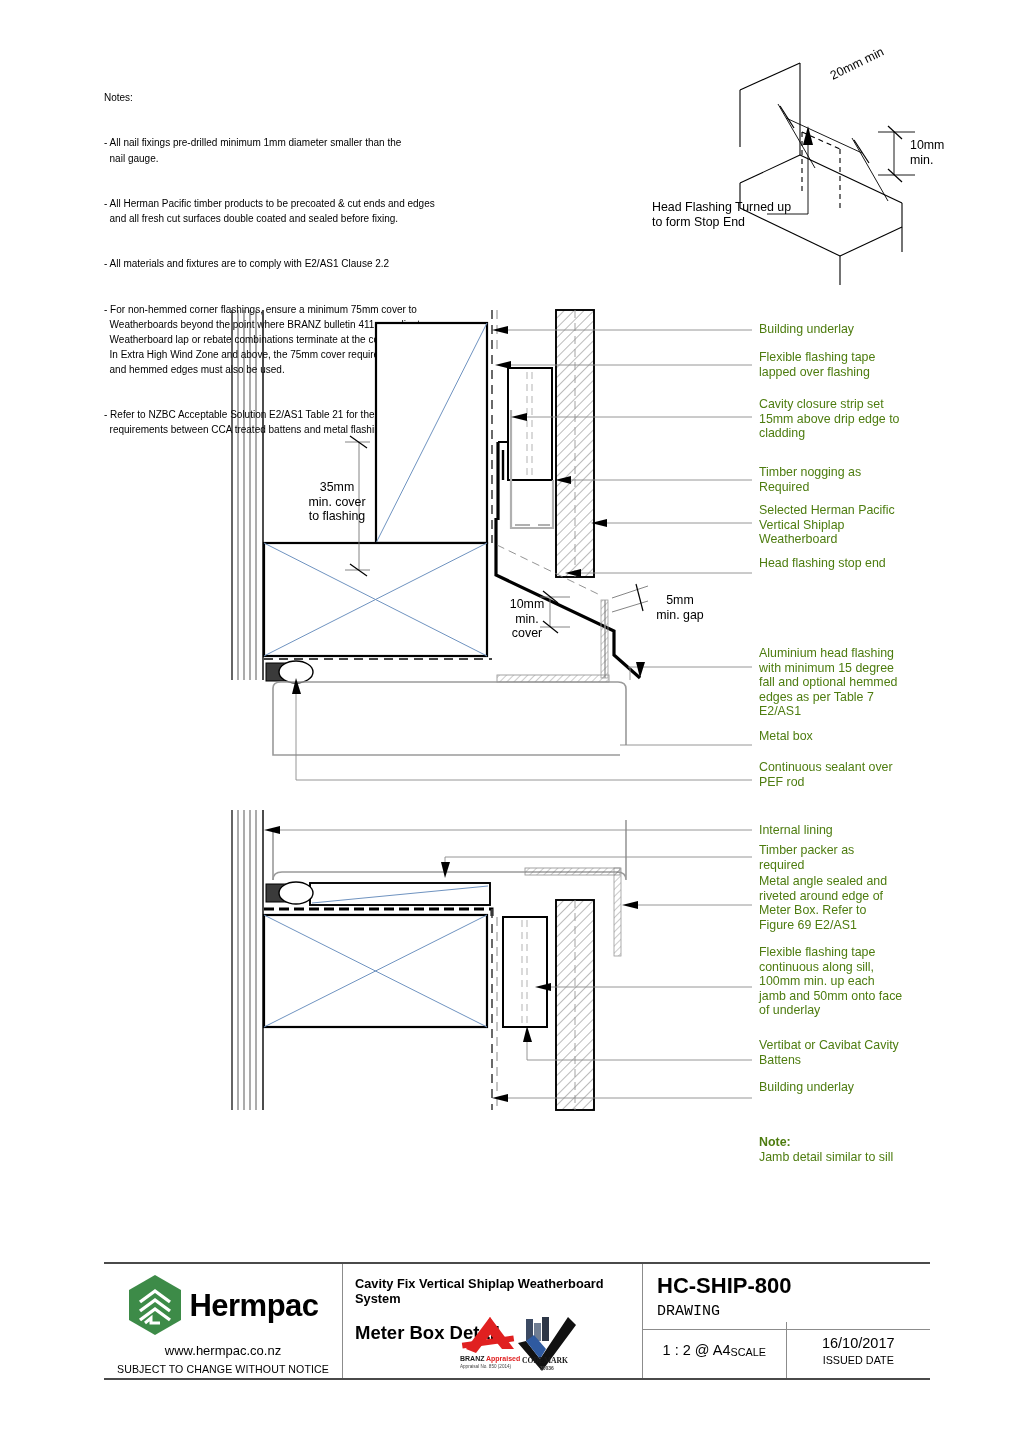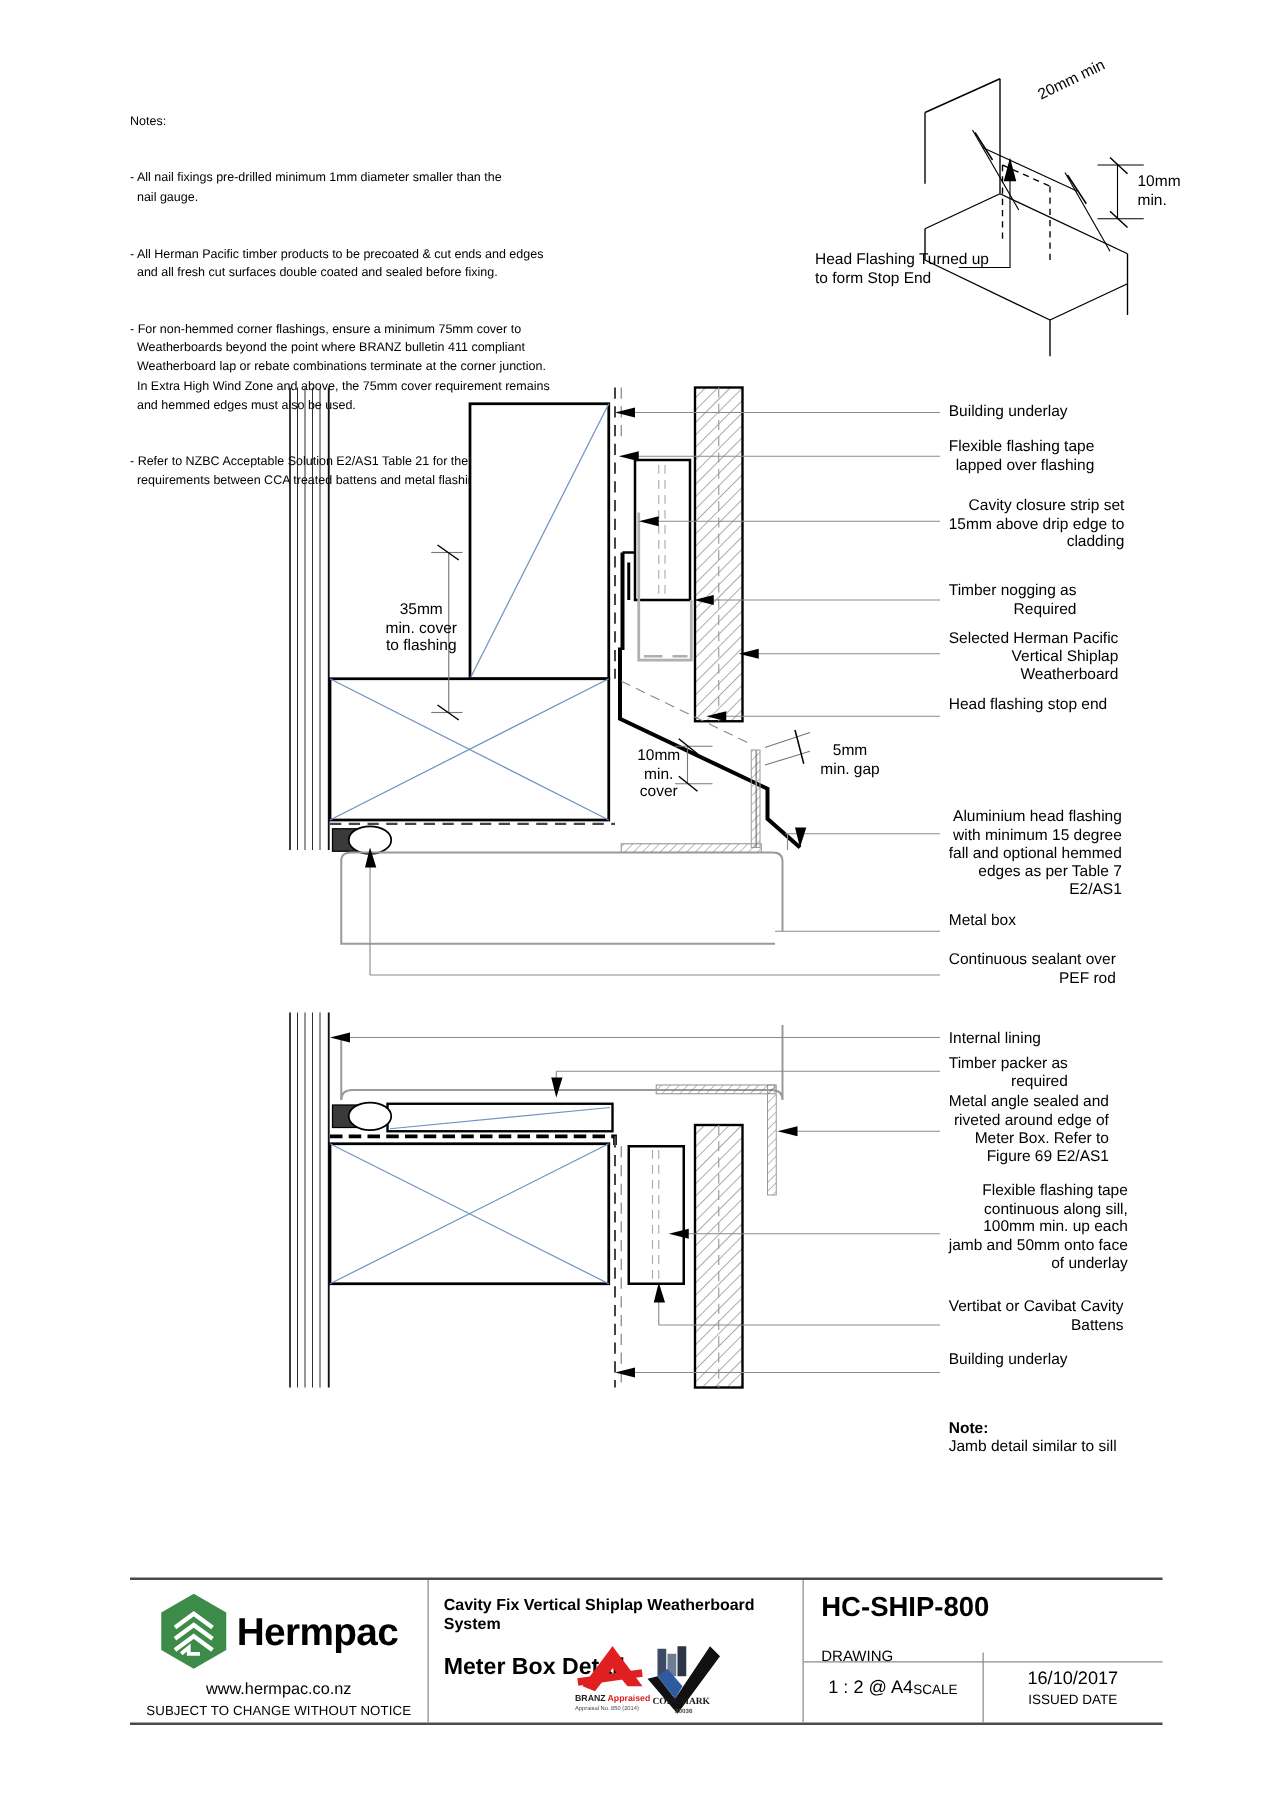--- a/index.html
+++ b/index.html
@@ -59,22 +59,21 @@
     width: 1024px; height: 900px;
   }
   #drawing-canvas svg { display: block; }
 
   
   .callout {
     position: absolute;
     font-size: 12.4px;
     line-height: 14.6px;
     white-space: pre-line;
-    color: #000000;
-    text-align: right;
+    color: #4d7c0f;
   }
   .dim-note {
     position: absolute;
     font-size: 12.4px;
     line-height: 14.6px;
     white-space: pre-line;
     text-align: center;
   }
   .note-bold { font-weight: bold; }
 
@@ -120,21 +119,21 @@
     width: 128px; height: 58px;
   }
 
   .tb-col-right { flex: 1; position: relative; border-left: 1px solid #8c8c8c; }
   .tb-dwg-cell {
     position: absolute; left: 0; top: 0; right: 0; height: 66px;
     border-bottom: 1px solid #8c8c8c;
     padding-left: 14px;
   }
   .tb-dwg-num { font-size: 22px; font-weight: bold; margin-top: 9px; }
-  .tb-dwg-lab { font-size: 12px; margin-top: 19px; }
+  .tb-dwg-lab { font-size: 15px; margin-top: 4px; font-family: Liberation Mono, monospace; }
   .tb-scale-cell {
     position: absolute; left: 0; top: 58px; bottom: 0; width: 50%;
     border-right: 1px solid #8c8c8c;
     display: flex; 
     align-items: center; justify-content: center;
   }
   .tb-date-cell {
     position: absolute; right: 0; top: 58px; bottom: 0; width: 50%;
     display: flex; flex-direction: column;
     align-items: center; justify-content: center;
@@ -147,20 +146,21 @@
 <body>
 
 <div class="sheet">
 
   <div id="notes-block">
     <div class="notes-title">Notes:</div>
     <div class="note-line">- All nail fixings pre-drilled minimum 1mm diameter smaller than the
   nail gauge.</div>
     <div class="note-line">- All Herman Pacific timber products to be precoated &amp; cut ends and edges
   and all fresh cut surfaces double coated and sealed before fixing.</div>
+    <div class="note-line">- All materials and fixtures are to comply with E2/AS1 Clause 2.2</div>
     <div class="note-line">- For non-hemmed corner flashings, ensure a minimum 75mm cover to
   Weatherboards beyond the point where BRANZ bulletin 411 compliant
   Weatherboard lap or rebate combinations terminate at the corner junction.
   In Extra High Wind Zone and above, the 75mm cover requirement remains
   and hemmed edges must also be used.</div>
     <div class="note-line">- Refer to NZBC Acceptable Solution E2/AS1 Table 21 for the separation
   requirements between CCA treated battens and metal flashings.</div>
   </div>
 
   <div id="iso-detail">

